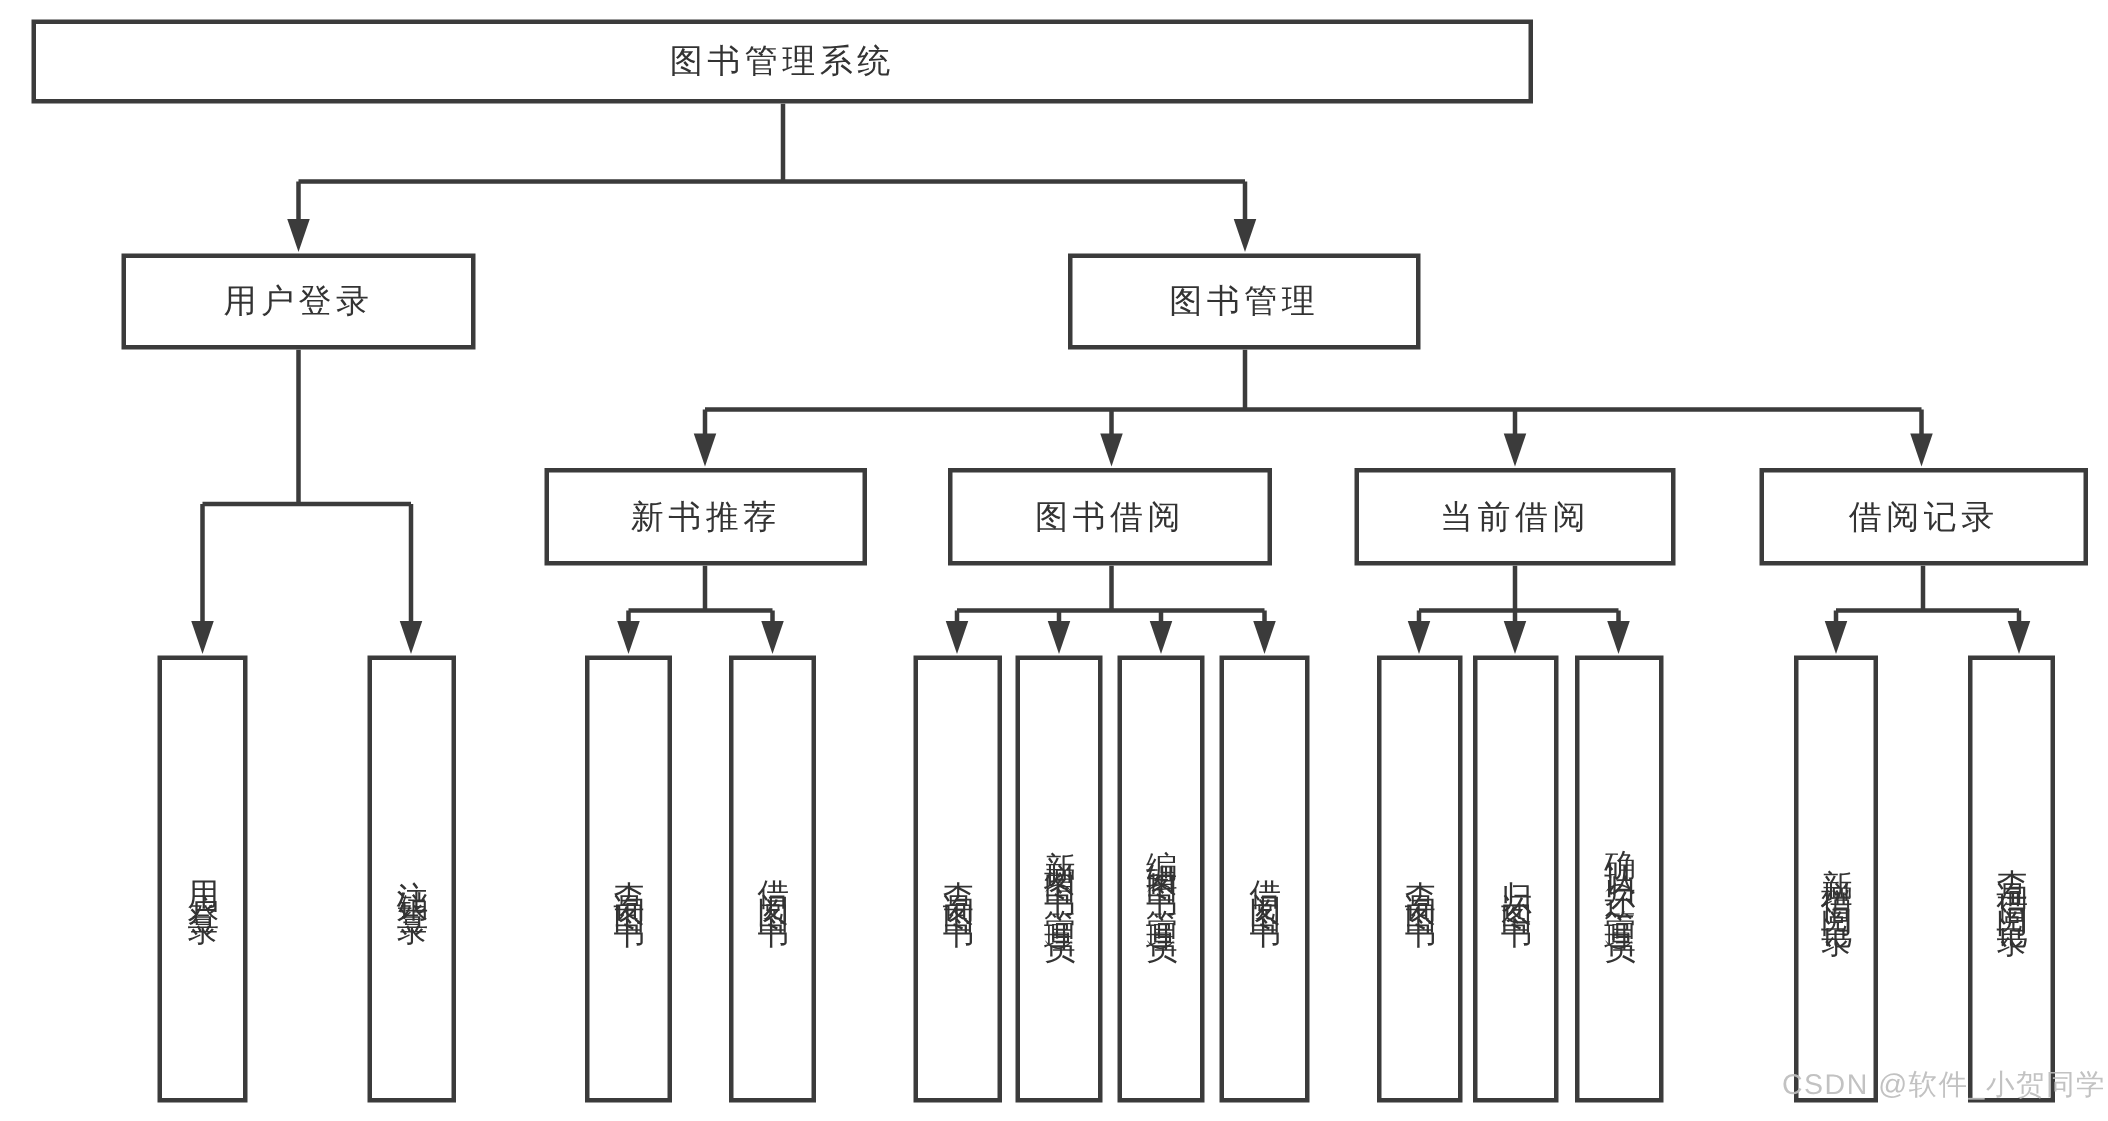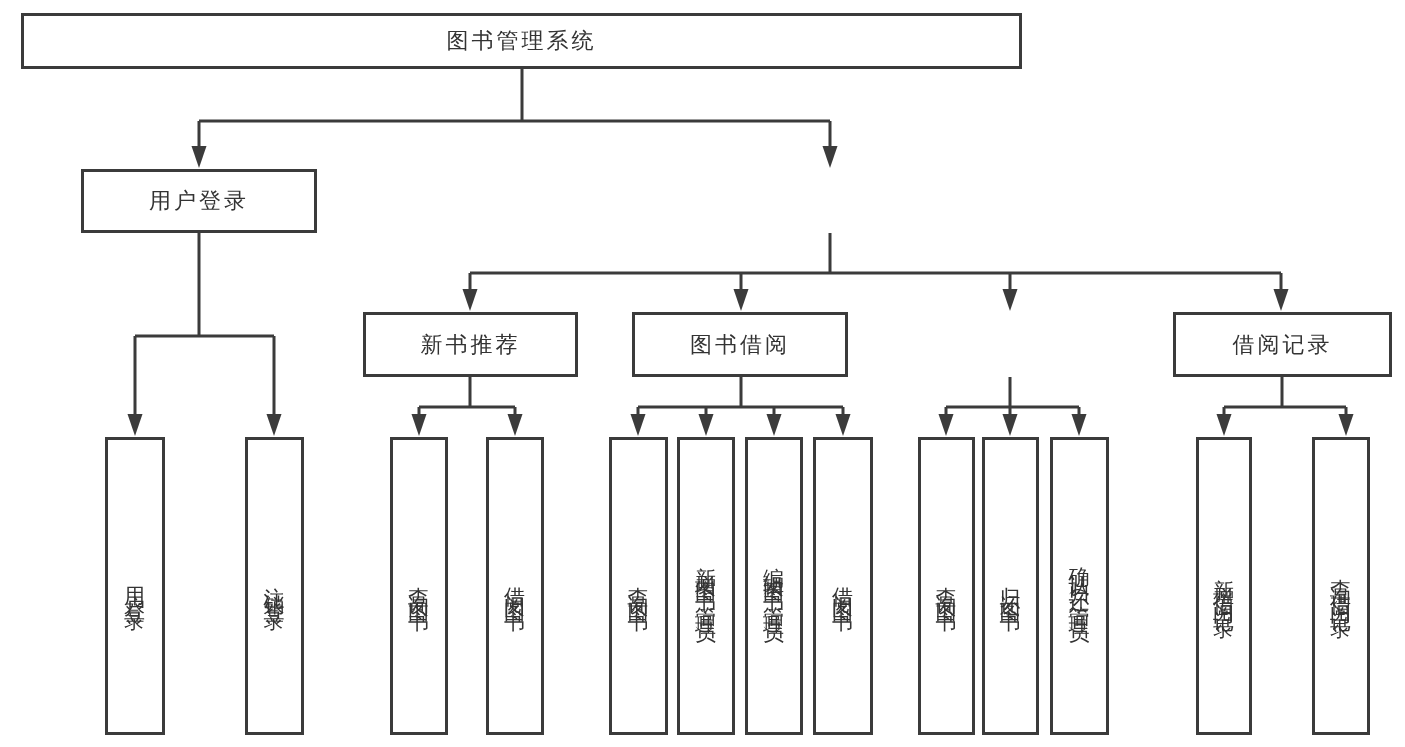--- a/index.html
+++ b/index.html
@@ -74,23 +74,25 @@
       <polygon points="1002.5,414 1017.5,414 1010,436"></polygon>
       <polygon points="1071.5,414 1086.5,414 1079,436"></polygon>
       <polygon points="1216.5,414 1231.5,414 1224,436"></polygon>
       <polygon points="1338.5,414 1353.5,414 1346,436"></polygon>
     </g>
   </svg>
 
   <div class="box h" style="left:21px;top:13px;width:1001px;height:56px">图书管理系统</div>
 
   <div class="box h" style="left:81px;top:169px;width:236px;height:64px">用户登录</div>
+  <div class="box h" style="left:712px;top:169px;width:235px;height:64px">图书管理</div>
 
   <div class="box h" style="left:632px;top:312px;width:216px;height:65px">图书借阅</div>
   <div class="box h" style="left:363px;top:312px;width:215px;height:65px">新书推荐</div>
+  <div class="box h" style="left:903px;top:312px;width:214px;height:65px">当前借阅</div>
   <div class="box h" style="left:1173px;top:312px;width:219px;height:65px">借阅记录</div>
 
   <div class="box v" style="left:105px;top:437px;width:60px;height:298px">
     <span>用户登录</span>
   </div>
   <div class="box v" style="left:245px;top:437px;width:59px;height:298px">
     <span>注销登录</span>
   </div>
 
   <div class="box v" style="left:390px;top:437px;width:58px;height:298px">
@@ -123,14 +125,15 @@
     <span>确认归还（管理员）</span>
   </div>
 
   <div class="box v" style="left:1196px;top:437px;width:56px;height:298px">
     <span>新增借阅记录</span>
   </div>
   <div class="box v" style="left:1312px;top:437px;width:58px;height:298px">
     <span>查询借阅记录</span>
   </div>
 
+  <div class="watermark">CSDN @软件_小贺同学</div>
 
 </div>
 
 </body></html>

